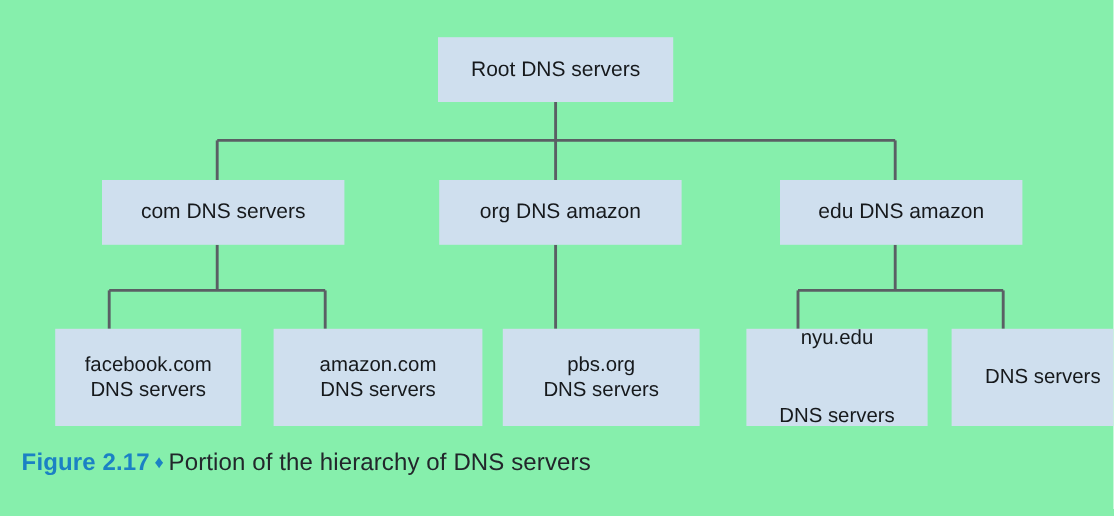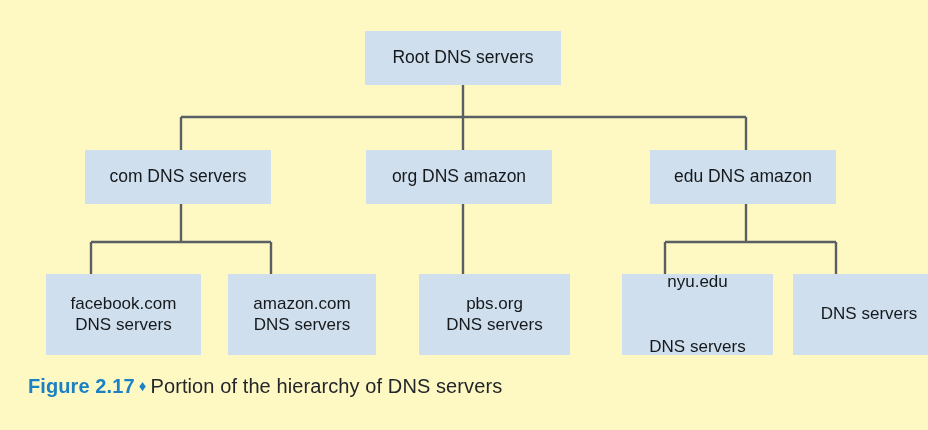--- a/index.html
+++ b/index.html
@@ -9,21 +9,21 @@
   }
   body {
     font-family: "Liberation Sans", sans-serif;
     color: #1a1a1a;
   }
   #figure-root {
     position: relative;
     width: 928px;
     height: 430px;
     overflow: hidden;
-    background: #fef9c3;
+    background: #86efac;
   }
   #diagram-canvas {
     position: absolute;
     left: 0;
     top: 0;
     width: 928px;
     height: 370px;
   }
   .connector-svg {
     position: absolute;
@@ -51,48 +51,47 @@
   }
   .node-root {
     left: 365px;
     top: 31px;
     width: 196px;
     height: 54px;
     font-size: 17.5px;
   }
   .node-tld {
     top: 150px;
-    width: 186px;
+    width: 202px;
     height: 54px;
     font-size: 17.5px;
   }
   .node-tld.tld-com  { left: 85px; }
   .node-tld.tld-org  { left: 366px; }
   .node-tld.tld-edu  { left: 650px; }
 
   .node-leaf {
     top: 274px;
     height: 81px;
     font-size: 17px;
     margin-left: 32px;
   }
   .node-leaf.leaf-facebook { left: 14px;  width: 155px; }
-  .node-leaf.leaf-amazon   { left: 196px; width: 148px; }
-  .node-leaf.leaf-pbs      { left: 387px; width: 151px; }
+  .node-leaf.leaf-amazon   { left: 196px; width: 174px; }
+  .node-leaf.leaf-pbs      { left: 387px; width: 164px; }
   .node-leaf.leaf-nyu      { left: 590px; width: 151px; gap: 44px; }
   .node-leaf.leaf-umass    { left: 761px; width: 152px; }
 
   #caption {
     position: absolute;
     left: 18px;
     top: 375px;
     font-size: 20px;
     white-space: nowrap;
     letter-spacing: 0.1px;
-    margin-left: 10px;
   }
   .caption-label {
     color: #1b81c4;
     font-weight: bold;
   }
   .caption-diamond {
     color: #1b81c4;
     font-size: 15px;
     padding: 0 4px;
     position: relative;

